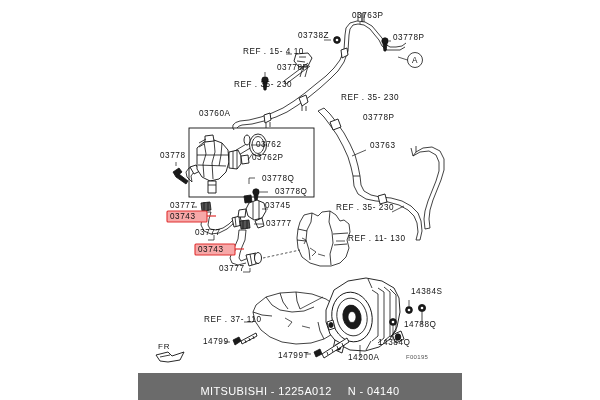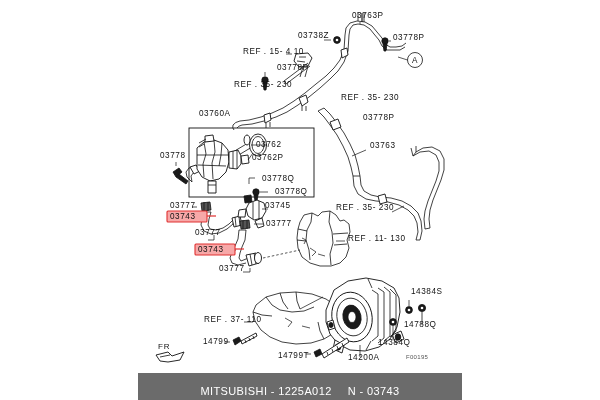--- a/index.html
+++ b/index.html
@@ -464,16 +464,16 @@
         <text class="lbl" x="204" y="322" text-anchor="start">REF . 37- 110</text>
         <text class="lbl" x="203" y="344" text-anchor="start">14799</text>
         <text class="lbl" x="278" y="358" text-anchor="start">14799T</text>
         <text class="lbl" x="348" y="360" text-anchor="start">14200A</text>
       </g>
 
   </svg>
 
   <div id="footer-bar">
     <span class="footer-txt">MITSUBISHI - 1225A012</span>
-    <span class="footer-txt">N - 03743</span>
+    <span class="footer-txt">N - 04140</span>
   </div>
 
 </div>
 
 </body></html>

